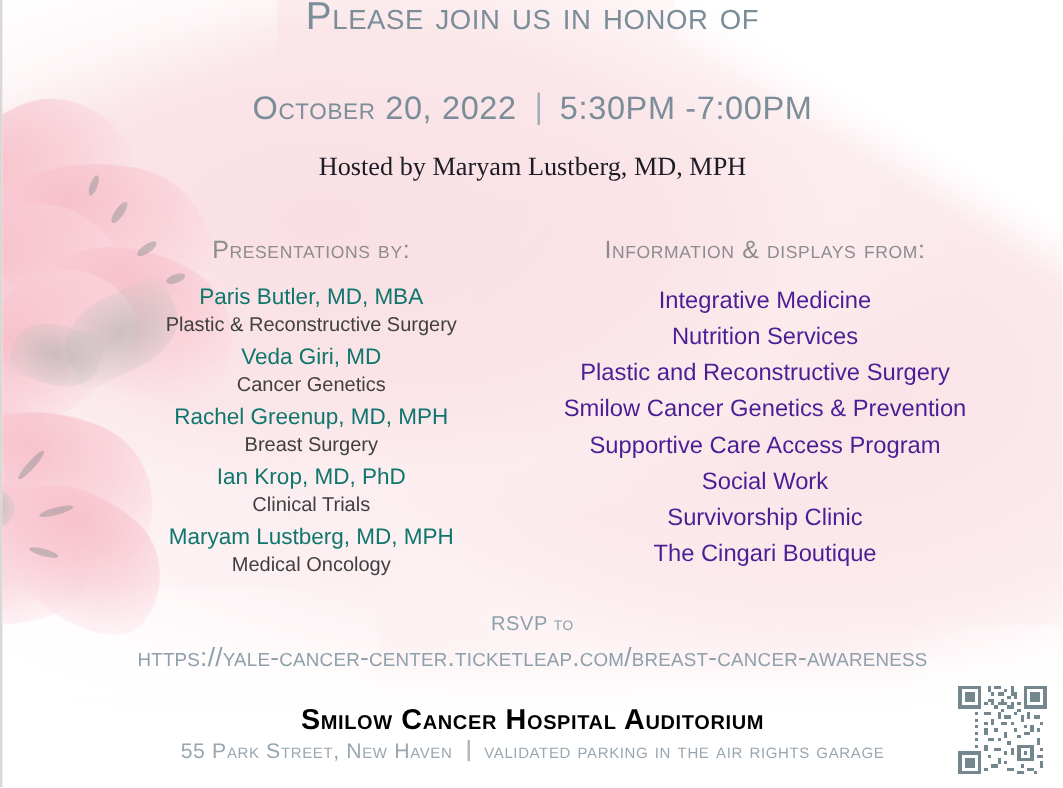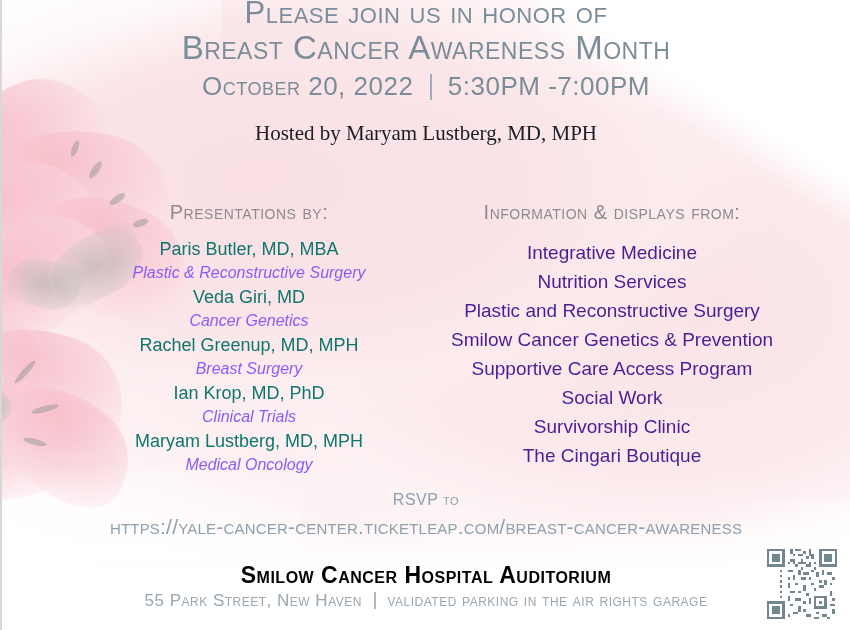--- a/index.html
+++ b/index.html
@@ -128,33 +128,31 @@
   
   .col { position: absolute; top: 188px; }
   #col-left  { left: 92px;  width: 310px; text-align: center; }
   #col-right { left: 424px; width: 372px; text-align: center; }
 
   .col-heading {
     font-size: 20px;
     line-height: 24px;
     color: #8c8c90;
     margin-bottom: 14px;
-    margin-top: 12px;
   }
   .person-name {
     font-size: 18px;
     line-height: 23px;
     color: #0f766e;
     margin-top: 3px;
   }
   .person-dept {
     font-size: 16px;
     line-height: 21px;
-    color: #8b5cf6;
-    font-style: italic;
+    color: #404040;
     margin-top: 1px;
   }
   .display-item {
     font-size: 19px;
     line-height: 29px;
     color: #4c1d95;
   }
 
   
   #rsvp-label {
@@ -241,21 +239,20 @@
     <div class="flower-core" style="left:38px; top:295px; width:42px; height:34px;"></div>
     <div class="stamen" style="left:90px;  top:262px; width:6px; height:30px; transform:rotate(42deg);"></div>
     <div class="stamen" style="left:110px; top:300px; width:6px; height:28px; transform:rotate(75deg);"></div>
     <div class="stamen" style="left:62px;  top:250px; width:6px; height:26px; transform:rotate(14deg);"></div>
 
     <div class="stamen" style="left:100px; top:335px; width:6px; height:24px; transform:rotate(105deg);"></div>
   </div>
 
   <div id="line-join" class="smallcaps hdr-slate">Please join us in honor of</div>
 
-  <div id="line-month" class="smallcaps hdr-slate">Breast Cancer Awareness Month</div>
 
   <div id="line-date-wrap">
     <span class="smallcaps hdr-slate">October 20, 2022</span>
     <span class="divider"></span>
     <span class="smallcaps hdr-slate">5:30PM -7:00PM</span>
   </div>
 
   <div id="line-host">Hosted by Maryam Lustberg, MD, MPH</div>
 
   <div id="col-left" class="col">

